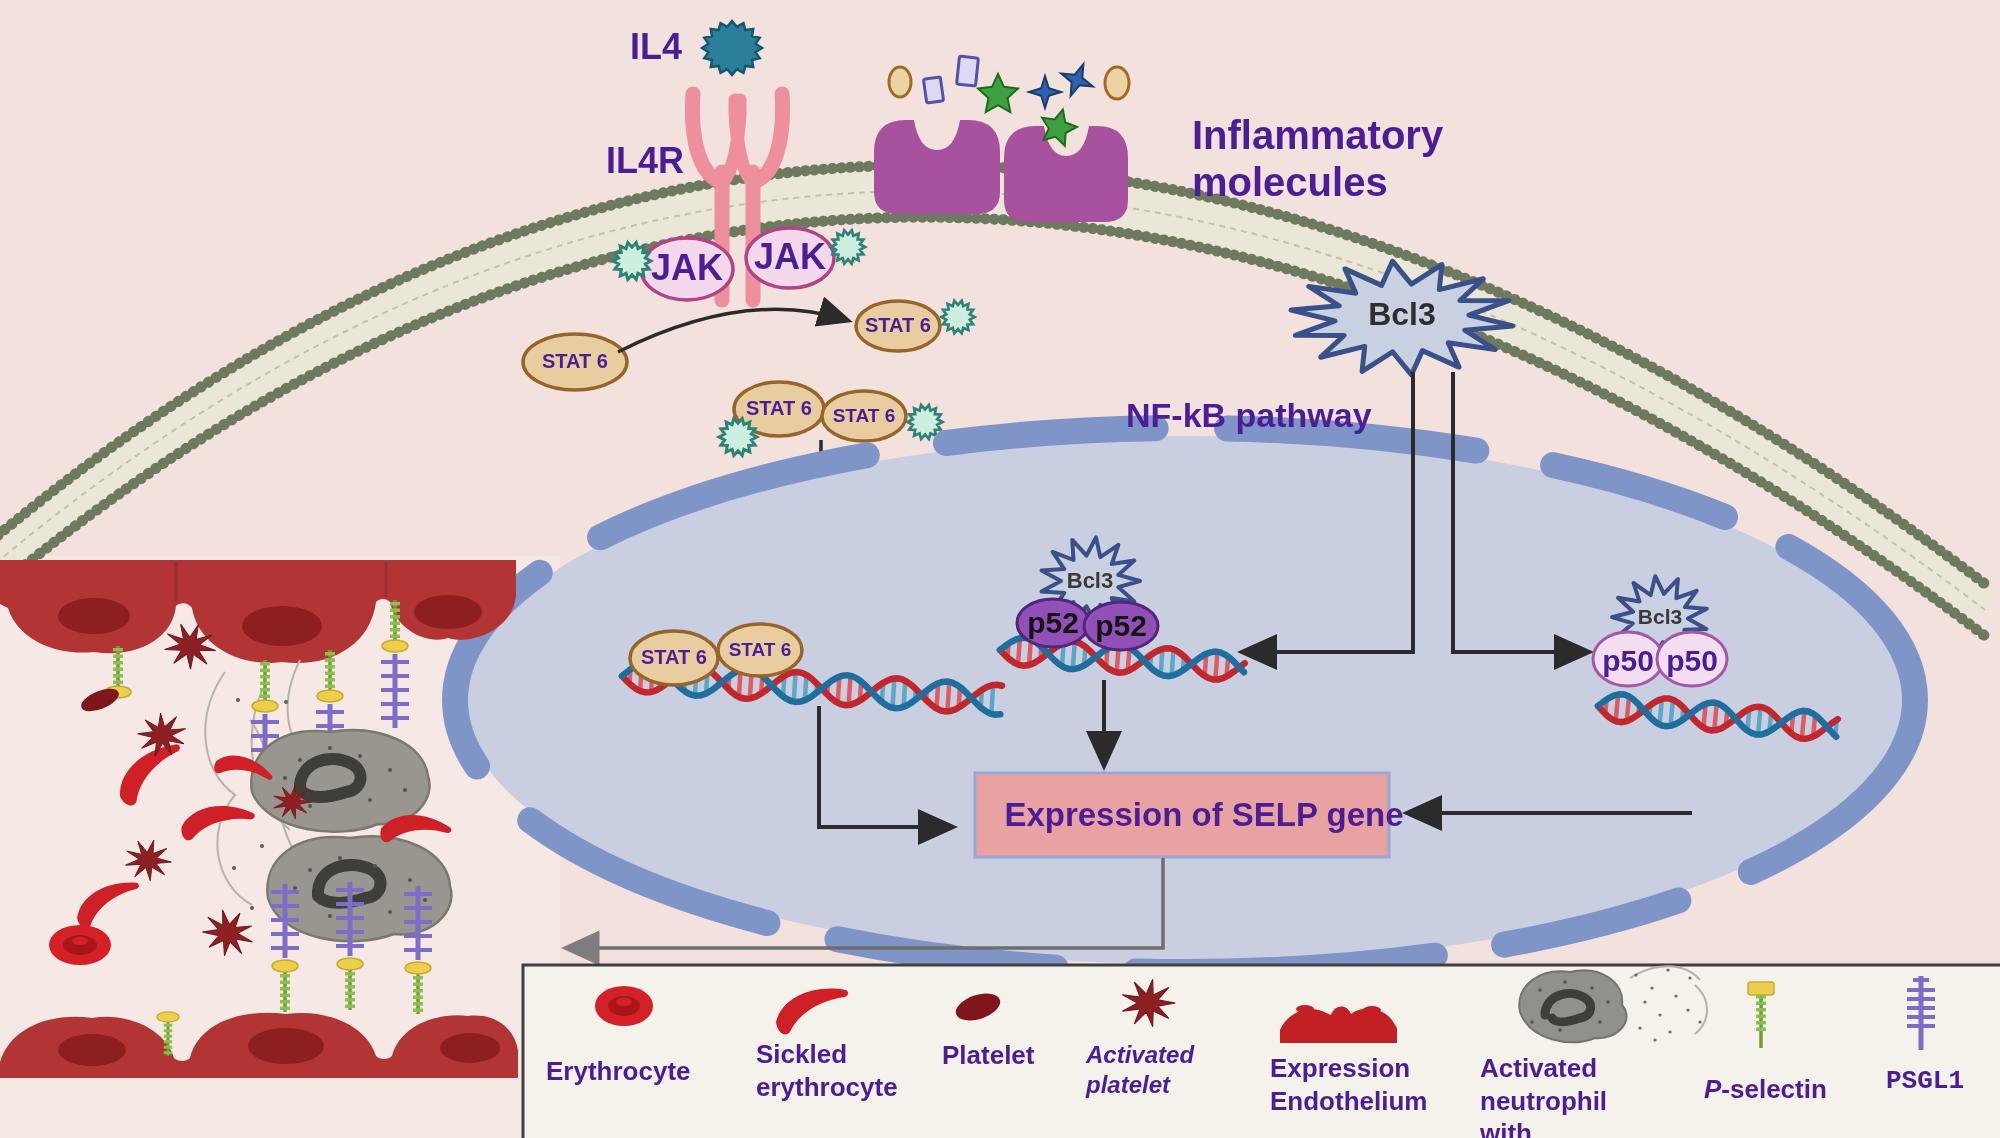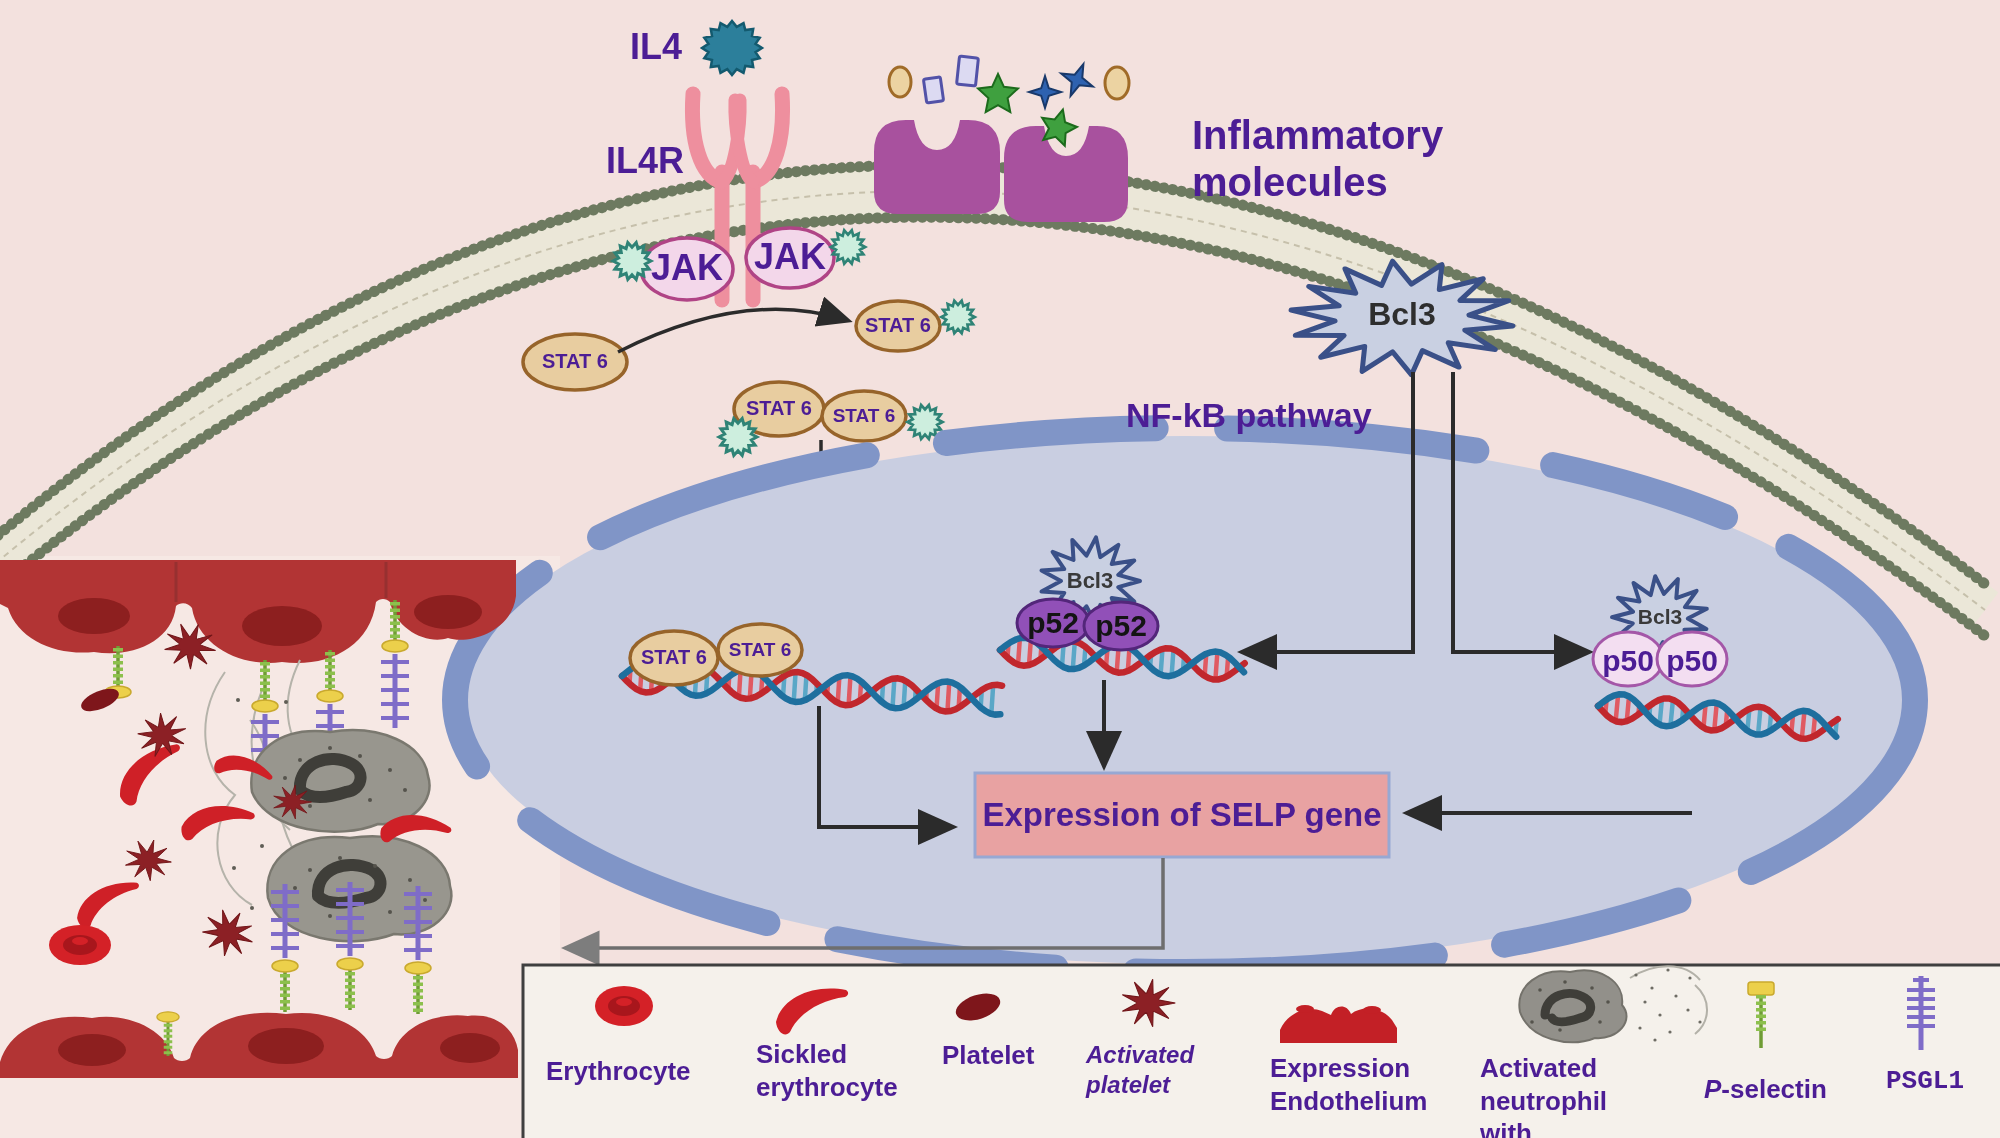--- a/index.html
+++ b/index.html
@@ -1,21 +1,21 @@
 <!DOCTYPE html>
 <html><head>
 <meta charset="utf-8">
 <style>
   html,body{margin:0;padding:0;background:#e9e9e9;}
   #stage{position:relative;width:2000px;height:1138px;overflow:hidden;
          font-family:"Liberation Sans",sans-serif;background:#f3e1de;}
   #stage svg{position:absolute;left:0;top:0;}
   .lbl{position:absolute;font-weight:700;color:#4c1d95;white-space:pre-line;}
   .ctr{text-align:center;}
-  .selp-box-label{display:flex;align-items:center;justify-content:center;}
+  .selp-box-label{display:flex;align-items:center;justify-content:center;padding-left:22px;}
   .pfirst::first-letter{font-style:italic;}
 </style>
 </head>
 <body>
 
 <div id="stage">
 
 <svg width="2000" height="1138" viewBox="0 0 2000 1138">
   <defs>
     <marker id="ah" markerWidth="12" markerHeight="10" refX="8" refY="4.5" orient="auto">

